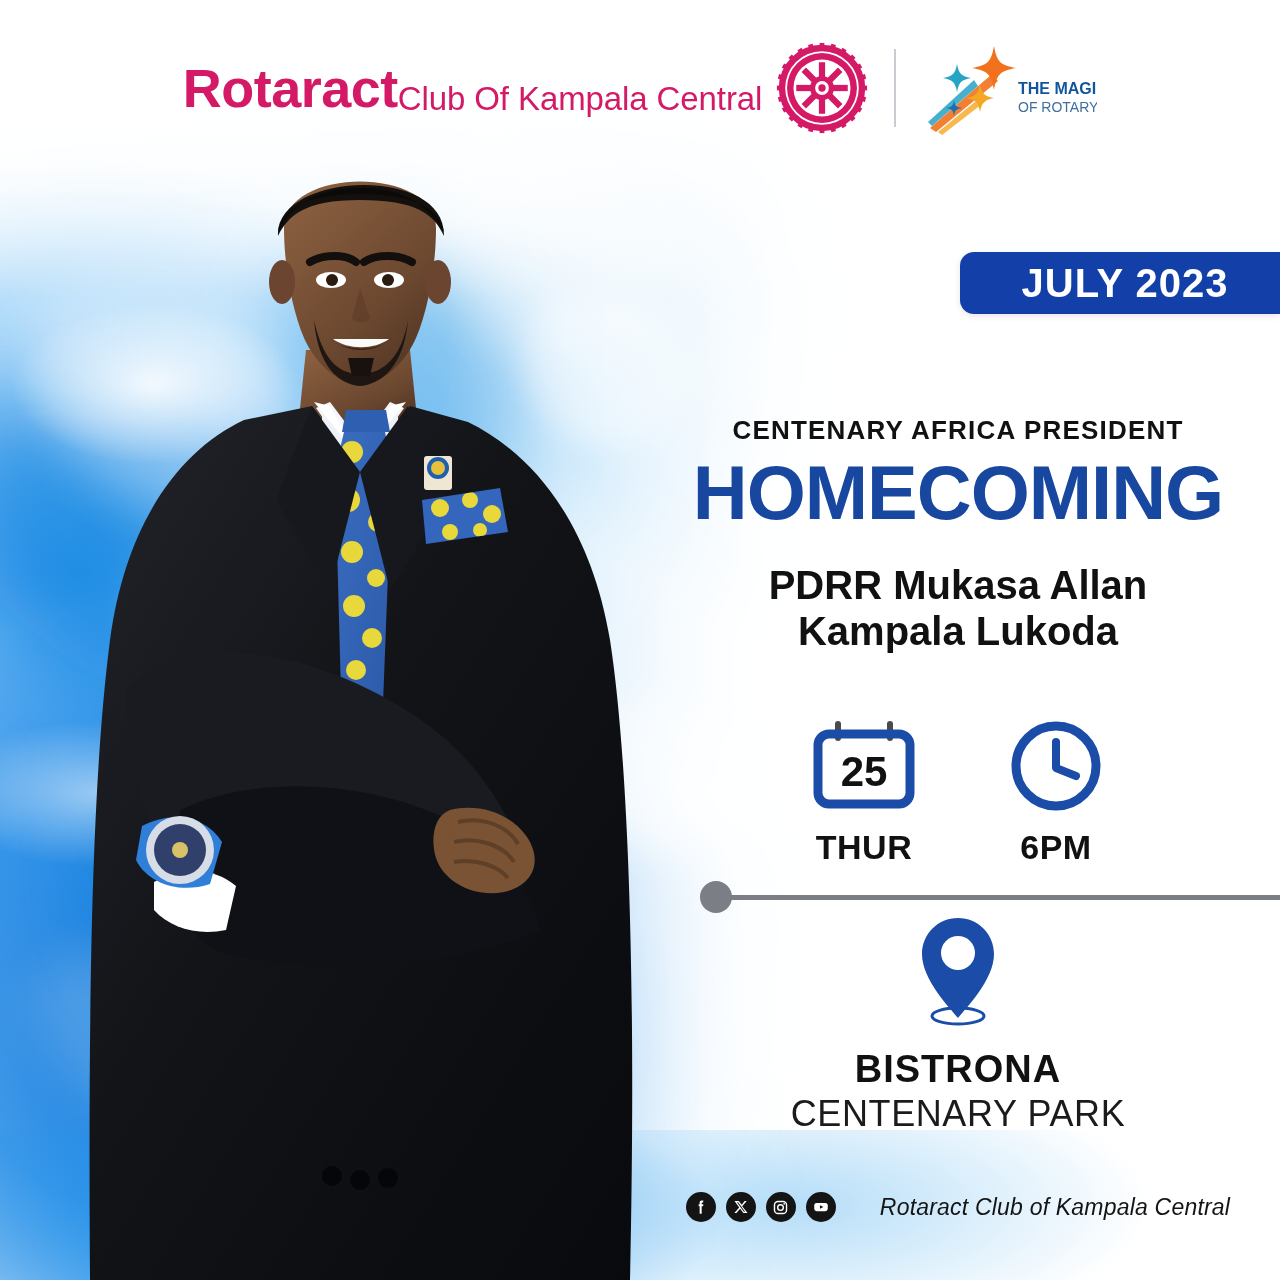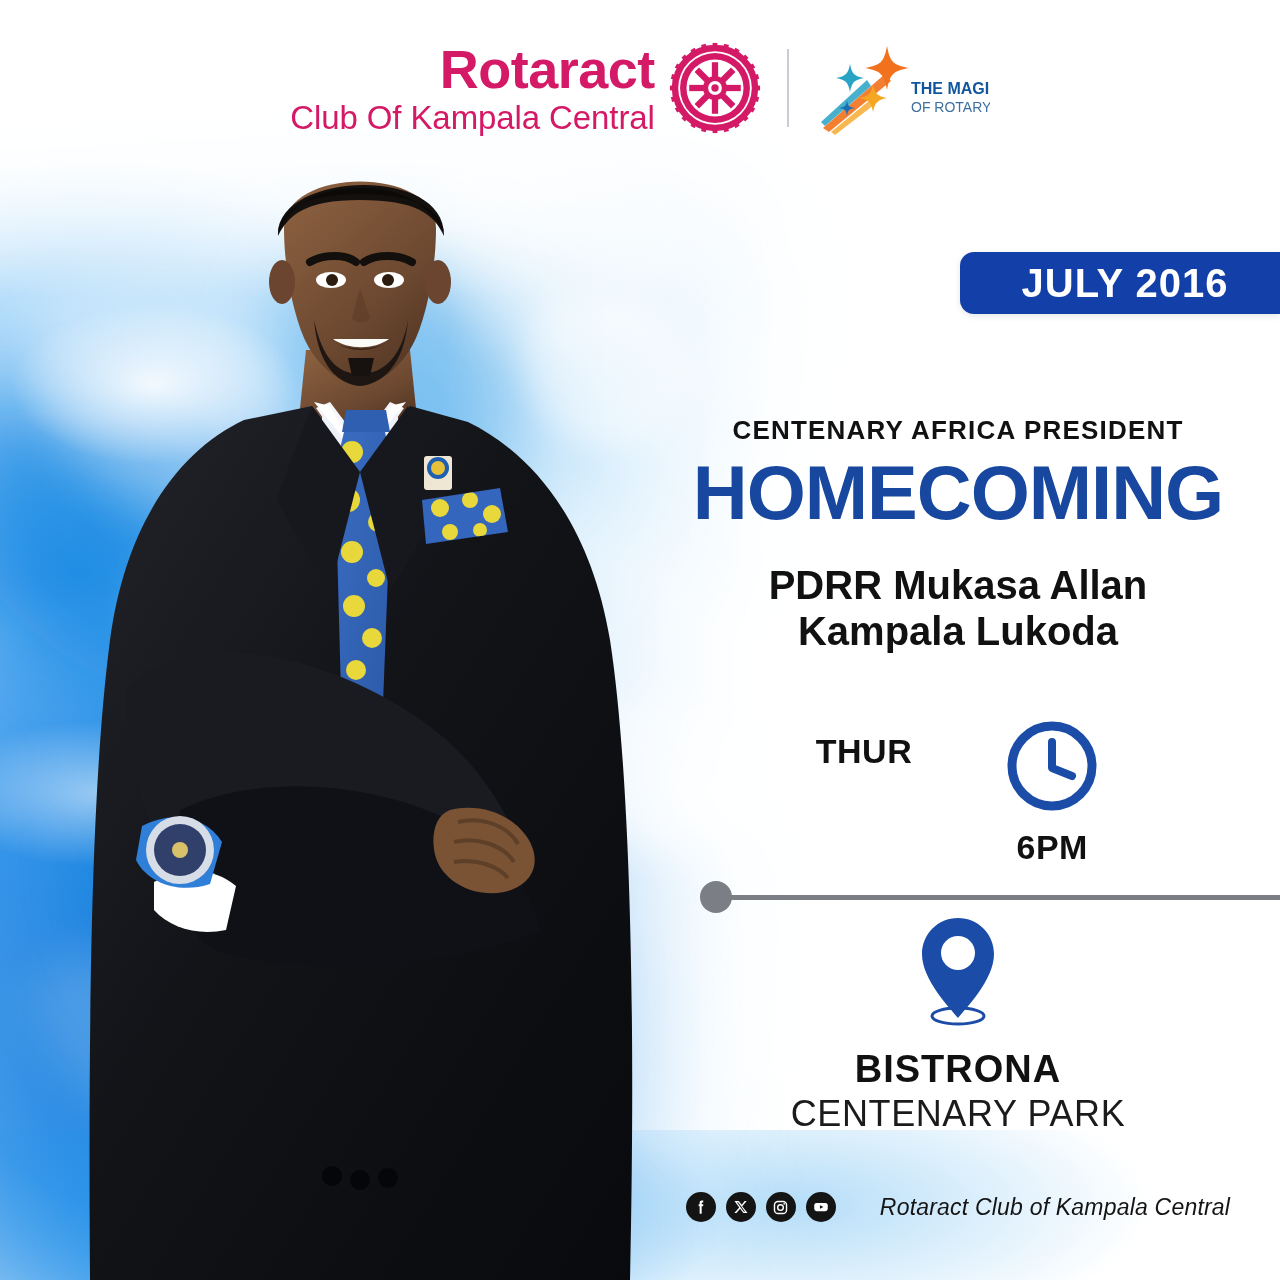--- a/index.html
+++ b/index.html
@@ -58,21 +58,21 @@
       radial-gradient(ellipse 34% 110% at 62% 50%, rgba(90,180,240,0.45) 0%, rgba(255,255,255,0) 82%);
   }
 
   
   .header {
     position: absolute; top: 0; left: 0; right: 0; height: 175px;
     display: flex; align-items: center; justify-content: center;
     gap: 26px; z-index: 20;
   }
   .rotaract-lockup { display: flex; align-items: center; gap: 14px; }
-  .rotaract-words { display: flex; flex-direction: column; align-items: flex-end; line-height: 1; }
+  .rotaract-words { display: flex; flex-direction: row; align-items: flex-end; line-height: 1; }
   .rotaract-word {
     font-size: 54px; font-weight: 700; color: #D41A66; letter-spacing: -0.5px;
   }
   .rotaract-sub {
     font-size: 33px; font-weight: 400; color: #D41A66; margin-top: 5px; letter-spacing: -0.1px;
   }
   .rotary-wheel { width: 92px; height: 92px; flex: 0 0 auto; }
   .hdr-divider { width: 2px; height: 78px; background: #c9ccd2; }
   .magic-logo { display: flex; align-items: center; height: 96px; }
 
@@ -404,34 +404,42 @@
     <path d="M330 118 L322 148 C326 154 336 154 340 148 Z" fill="#5c3b27" opacity="0.55"></path>
 
     <path d="M300 168 C316 184 346 184 362 168 C350 182 312 182 300 168 Z" fill="#3a2418"></path>
     <path d="M303 169 C318 180 344 180 359 169 Z" fill="#fbfbf8"></path>
 
     <path d="M284 150 C288 196 308 214 330 216 C352 214 374 196 378 150 C372 186 354 204 330 204 C306 204 292 186 284 150 Z" fill="#171210" opacity="0.9"></path>
     <path d="M318 188 L344 188 L340 206 L322 206 Z" fill="#171210"></path>
   </svg>
 
   <div class="month-badge">
-    <span>JULY 2016</span>
+    <span>JULY 2023</span>
   </div>
 
   <div class="content">
     <div class="kicker">CENTENARY AFRICA PRESIDENT</div>
     <div class="headline">HOMECOMING</div>
     <div class="person-name">
       <div>PDRR Mukasa Allan</div>
       <div>Kampala Lukoda</div>
     </div>
   </div>
 
   <div class="dt-row">
     <div class="dt-item">
+      <div class="cal-wrap">
+        <svg width="104" height="96" viewBox="0 0 104 96">
+          <rect x="23" y="3" width="6" height="20" rx="3" fill="#4a4a4a"></rect>
+          <rect x="75" y="3" width="6" height="20" rx="3" fill="#4a4a4a"></rect>
+          <rect x="6" y="16" width="92" height="70" rx="11" fill="none" stroke="#1B4DA8" stroke-width="9"></rect>
+        </svg>
+        <div class="cal-daynum">25</div>
+      </div>
       <div class="dt-label">THUR</div>
     </div>
 
     <div class="dt-item">
       <svg width="96" height="96" viewBox="0 0 96 96">
         <circle cx="48" cy="48" r="40" fill="none" stroke="#1B4DA8" stroke-width="9"></circle>
         <path d="M48 24 L48 50 L68 58" fill="none" stroke="#1B4DA8" stroke-width="8" stroke-linecap="round" stroke-linejoin="round"></path>
       </svg>
       <div class="dt-label">6PM</div>
     </div>

